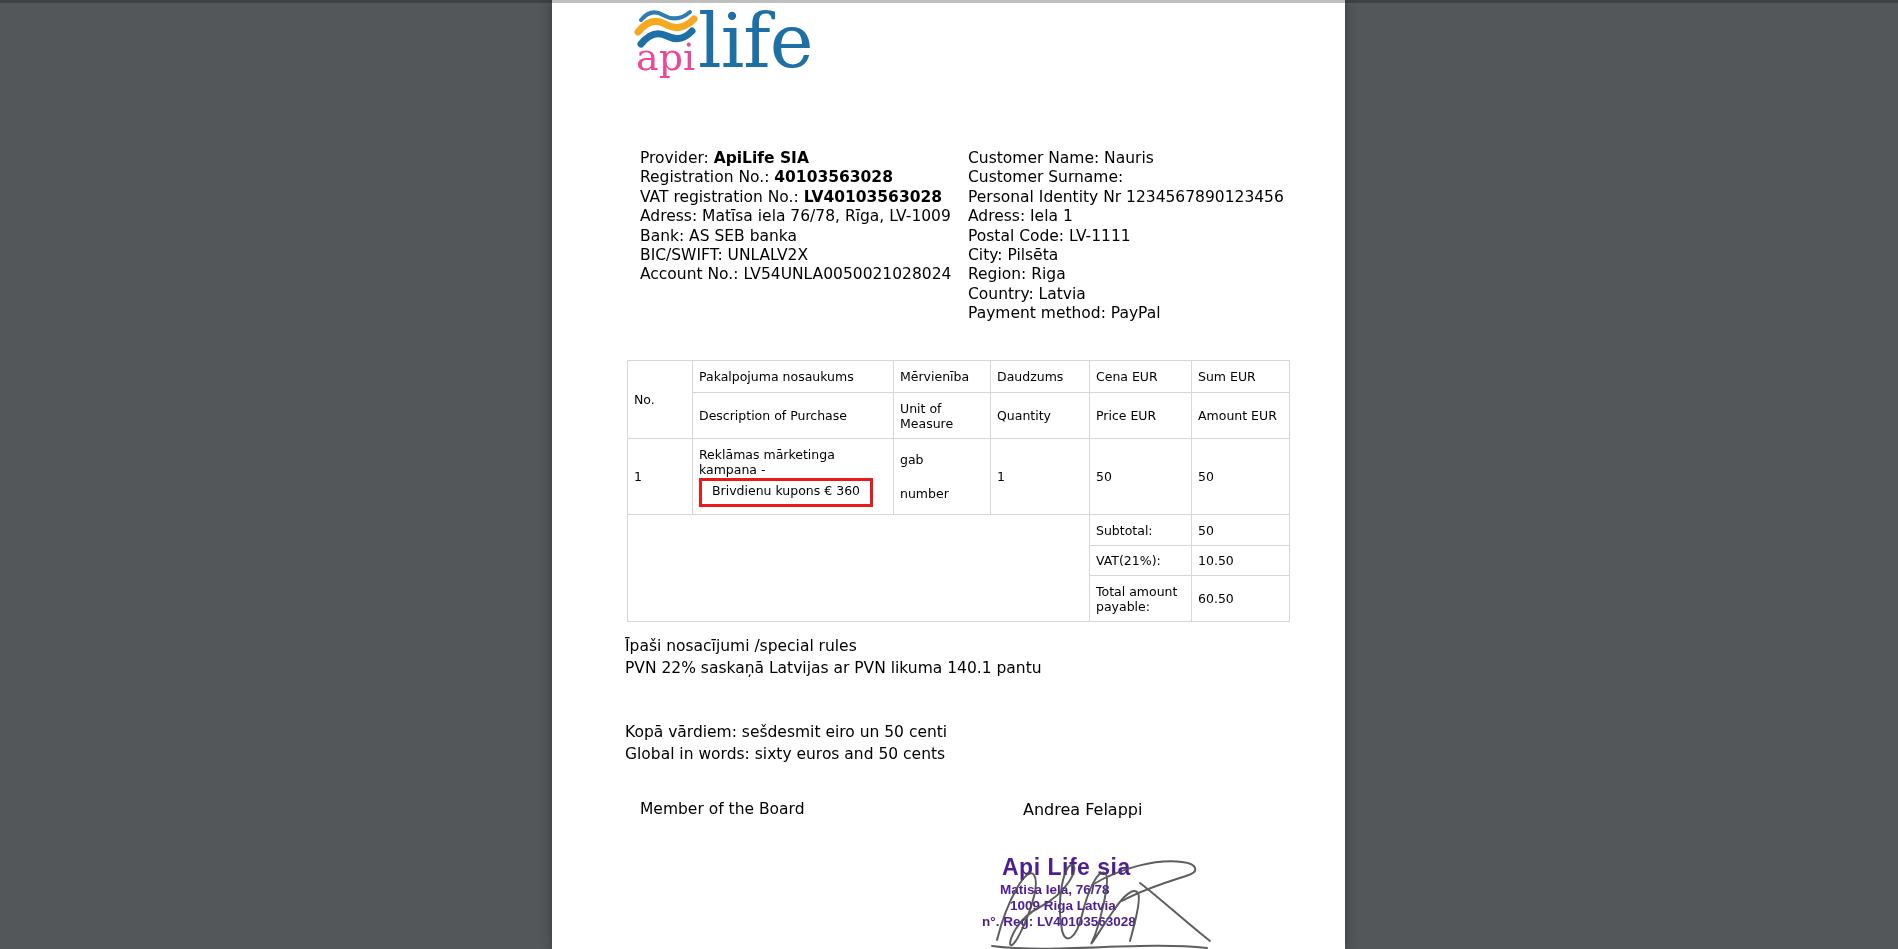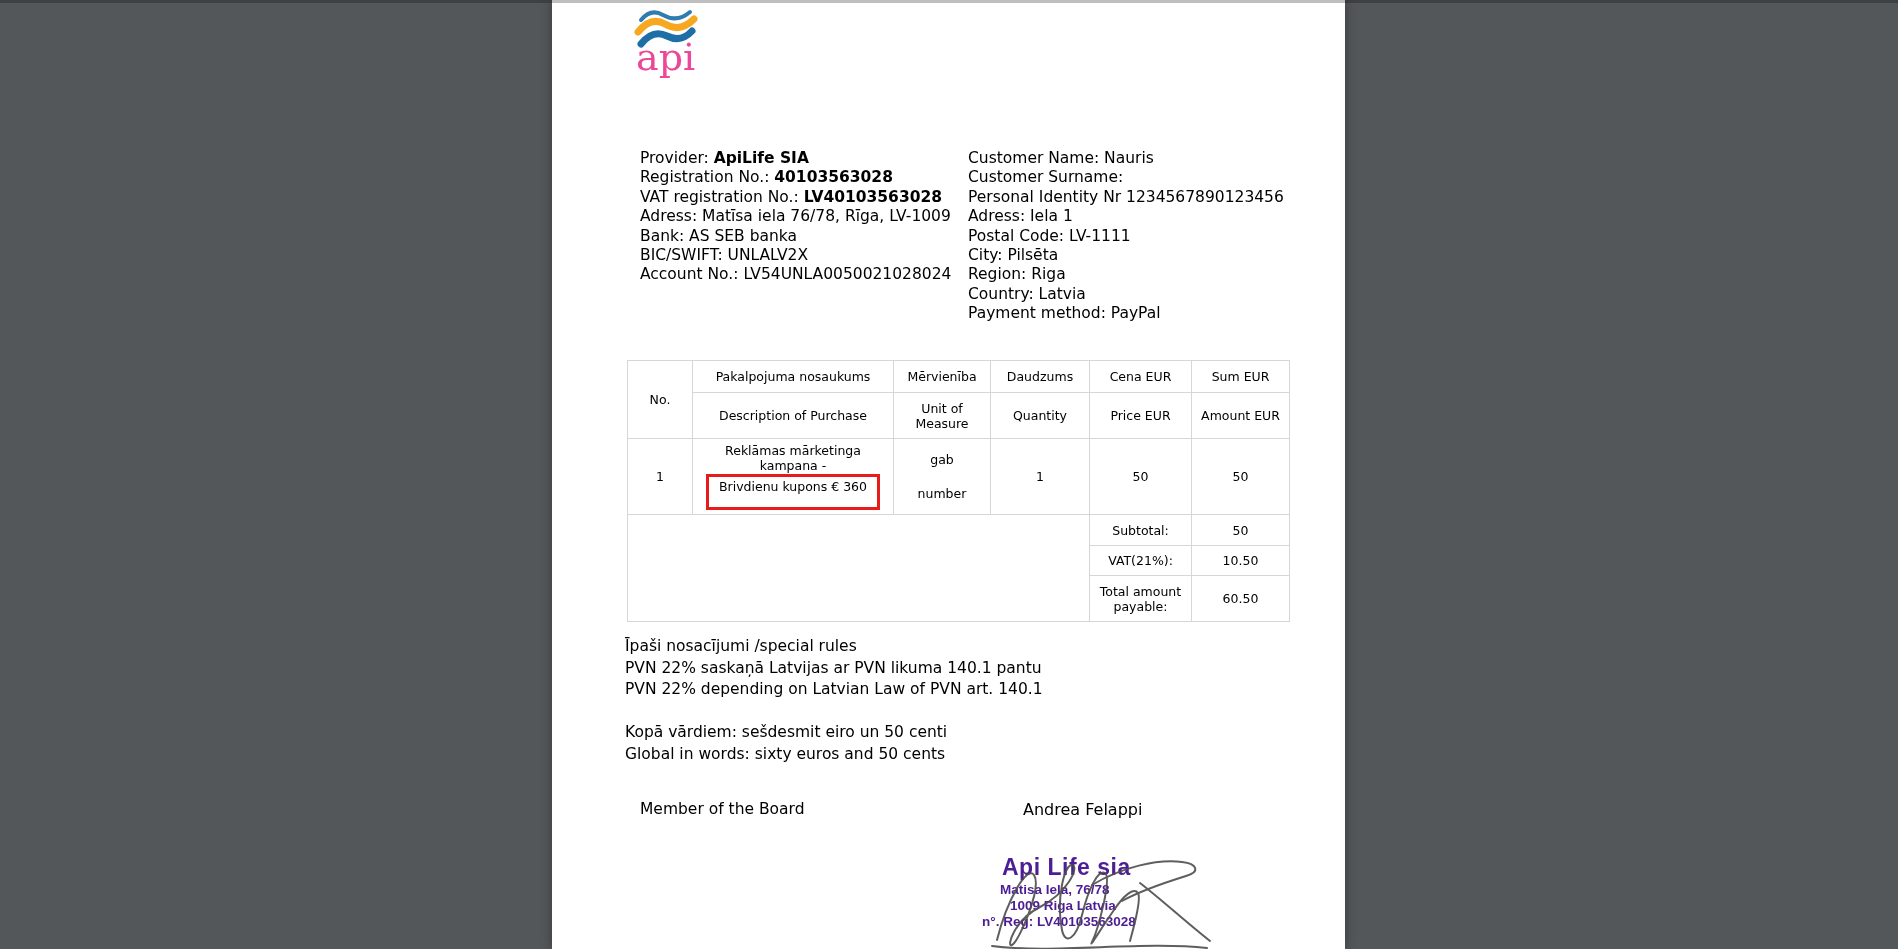--- a/index.html
+++ b/index.html
@@ -44,27 +44,27 @@
   .provider{position:absolute;left:88px;top:149px;}
   .customer{position:absolute;left:416px;top:149px;}
 
   
   table.inv{
     position:absolute;left:75px;top:360px;width:662px;
     border-collapse:collapse;table-layout:fixed;
     font-size:12.5px;color:#000;
   }
   table.inv td{
-    border:1px solid #d6d6d6;text-align:center;vertical-align:middle;
+    border:1px solid #d6d6d6;text-align:left;vertical-align:middle;
     padding:2px 6px;overflow:hidden;
   }
   td.desc-cell,td.unit-cell{vertical-align:top;padding-top:10px;}
   .red-box{
     display:inline-block;border:3px solid #e81a1a;
-    padding:2px 10px 13px;margin-top:1px;
+    padding:2px 10px 6px;margin-top:1px;
   }
   .unit-bottom{margin-top:19px;}
   td.total-label{text-align:right;padding-right:8px;}
   td.merged-empty{border-top:1px solid #d6d6d6;}
 
   
   .notes{font-size:15.5px;line-height:21.5px;}
   .special-rules{position:absolute;left:73px;top:636px;}
   .in-words{position:absolute;left:73px;top:722px;}
 
@@ -88,20 +88,21 @@
 
 <div class="stage">
   <div class="page">
 
     <svg class="logo-wave" viewBox="0 0 72 50">
       <path d="M7,15 Q17,3 29,10 Q43,18 56,7" fill="none" stroke="#2e7cb0" stroke-width="4" stroke-linecap="round"></path>
       <path d="M4,27 Q17,11 31,19 Q46,28 60,14" fill="none" stroke="#f6a821" stroke-width="7" stroke-linecap="round"></path>
       <path d="M7,39 Q19,24 33,31 Q47,38 58,26" fill="none" stroke="#1d6fa5" stroke-width="7" stroke-linecap="round"></path>
     </svg>
     <div class="logo-api">api</div>
+    <div class="logo-life">life</div>
 
 
     <div class="blk provider">
       <div><span>Provider: </span><b>ApiLife SIA</b></div>
       <div><span>Registration No.: </span><b>40103563028</b></div>
       <div><span>VAT registration No.: </span><b>LV40103563028</b></div>
       <div><span>Adress: Matīsa iela 76/78, Rīga, LV-1009</span></div>
       <div><span>Bank: AS SEB banka</span></div>
       <div><span>BIC/SWIFT: UNLALV2X</span></div>
       <div><span>Account No.: LV54UNLA0050021028024</span></div>
@@ -170,21 +171,20 @@
       <tr style="height:46px">
         <td class="total-label">Total amount payable:</td>
         <td>60.50</td>
       </tr>
     </tbody>
       </table>
 
     <div class="notes special-rules">
       <div>Īpaši nosacījumi /special rules</div>
       <div>PVN 22% saskaņā Latvijas ar PVN likuma 140.1 pantu</div>
-      <div>PVN 22% depending on Latvian Law of PVN art. 140.1</div>
     </div>
 
     <div class="notes in-words">
       <div>Kopā vārdiem: sešdesmit eiro un 50 centi</div>
       <div>Global in words: sixty euros and 50 cents</div>
     </div>
 
     <div class="sig-role">Member of the Board</div>
     <div class="sig-name">Andrea Felappi</div>
 

